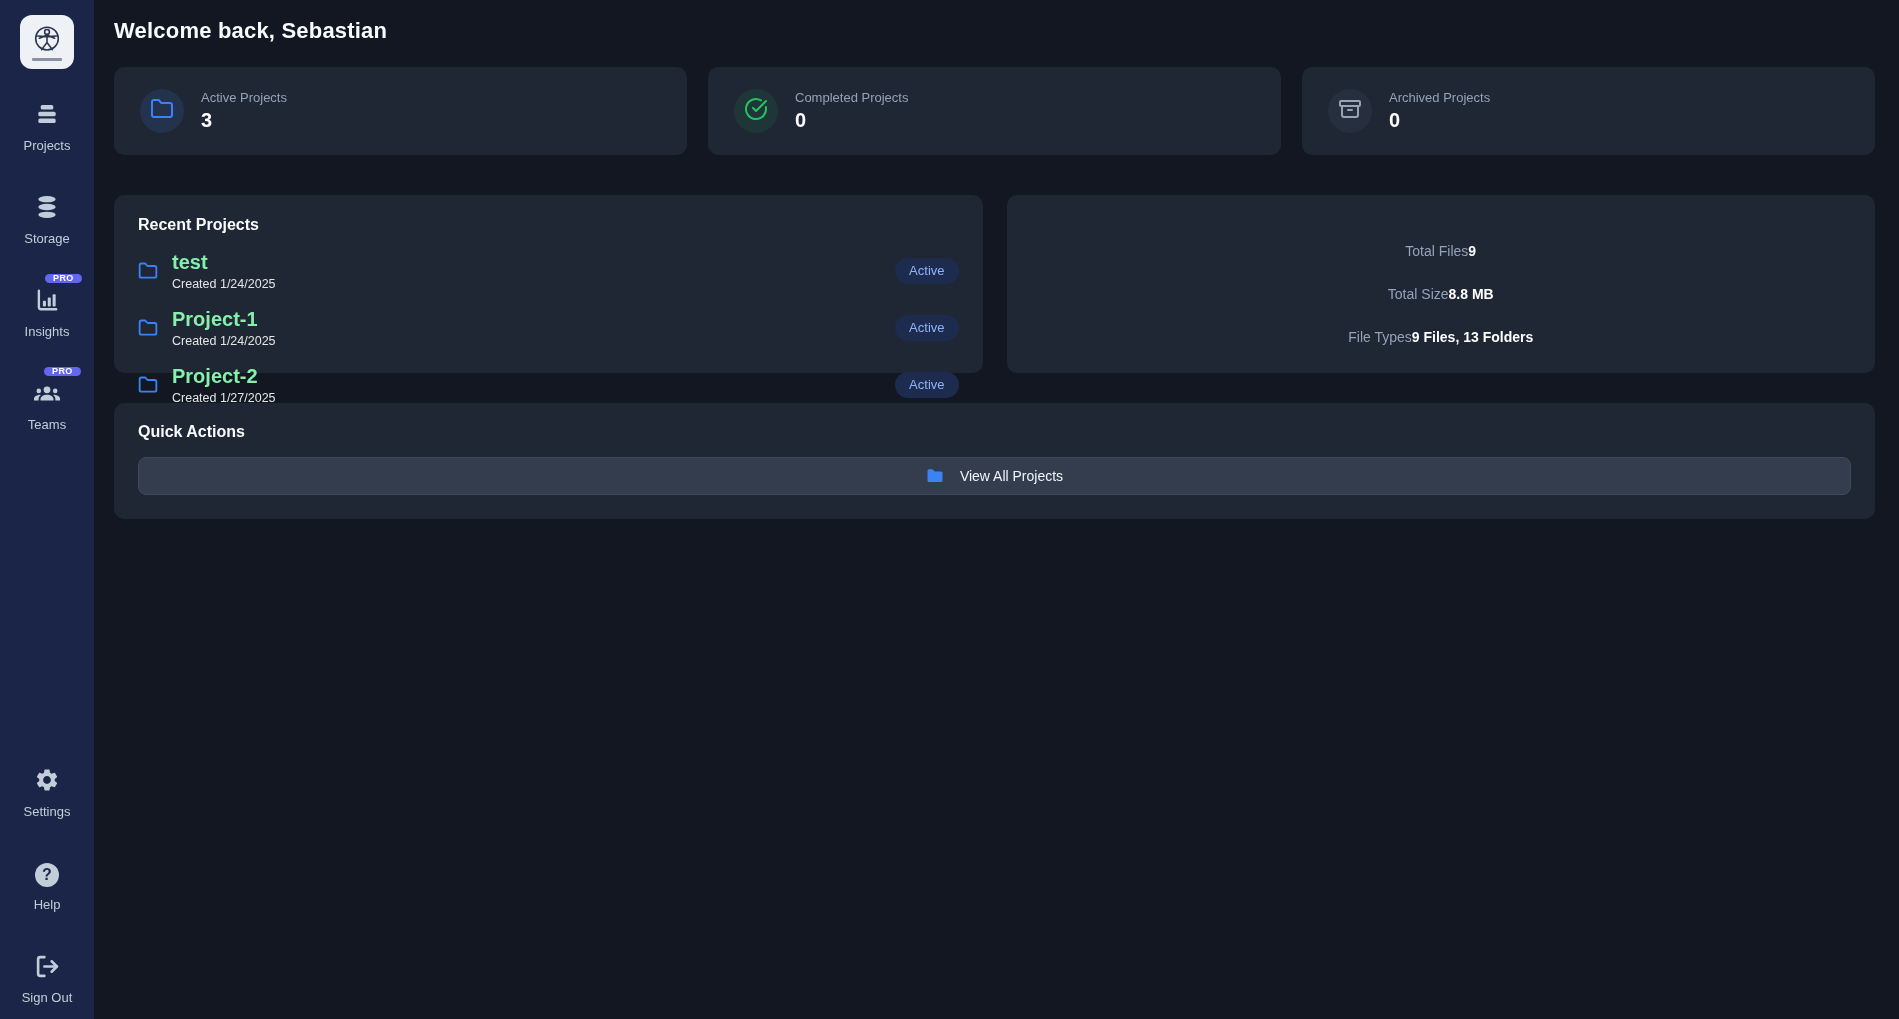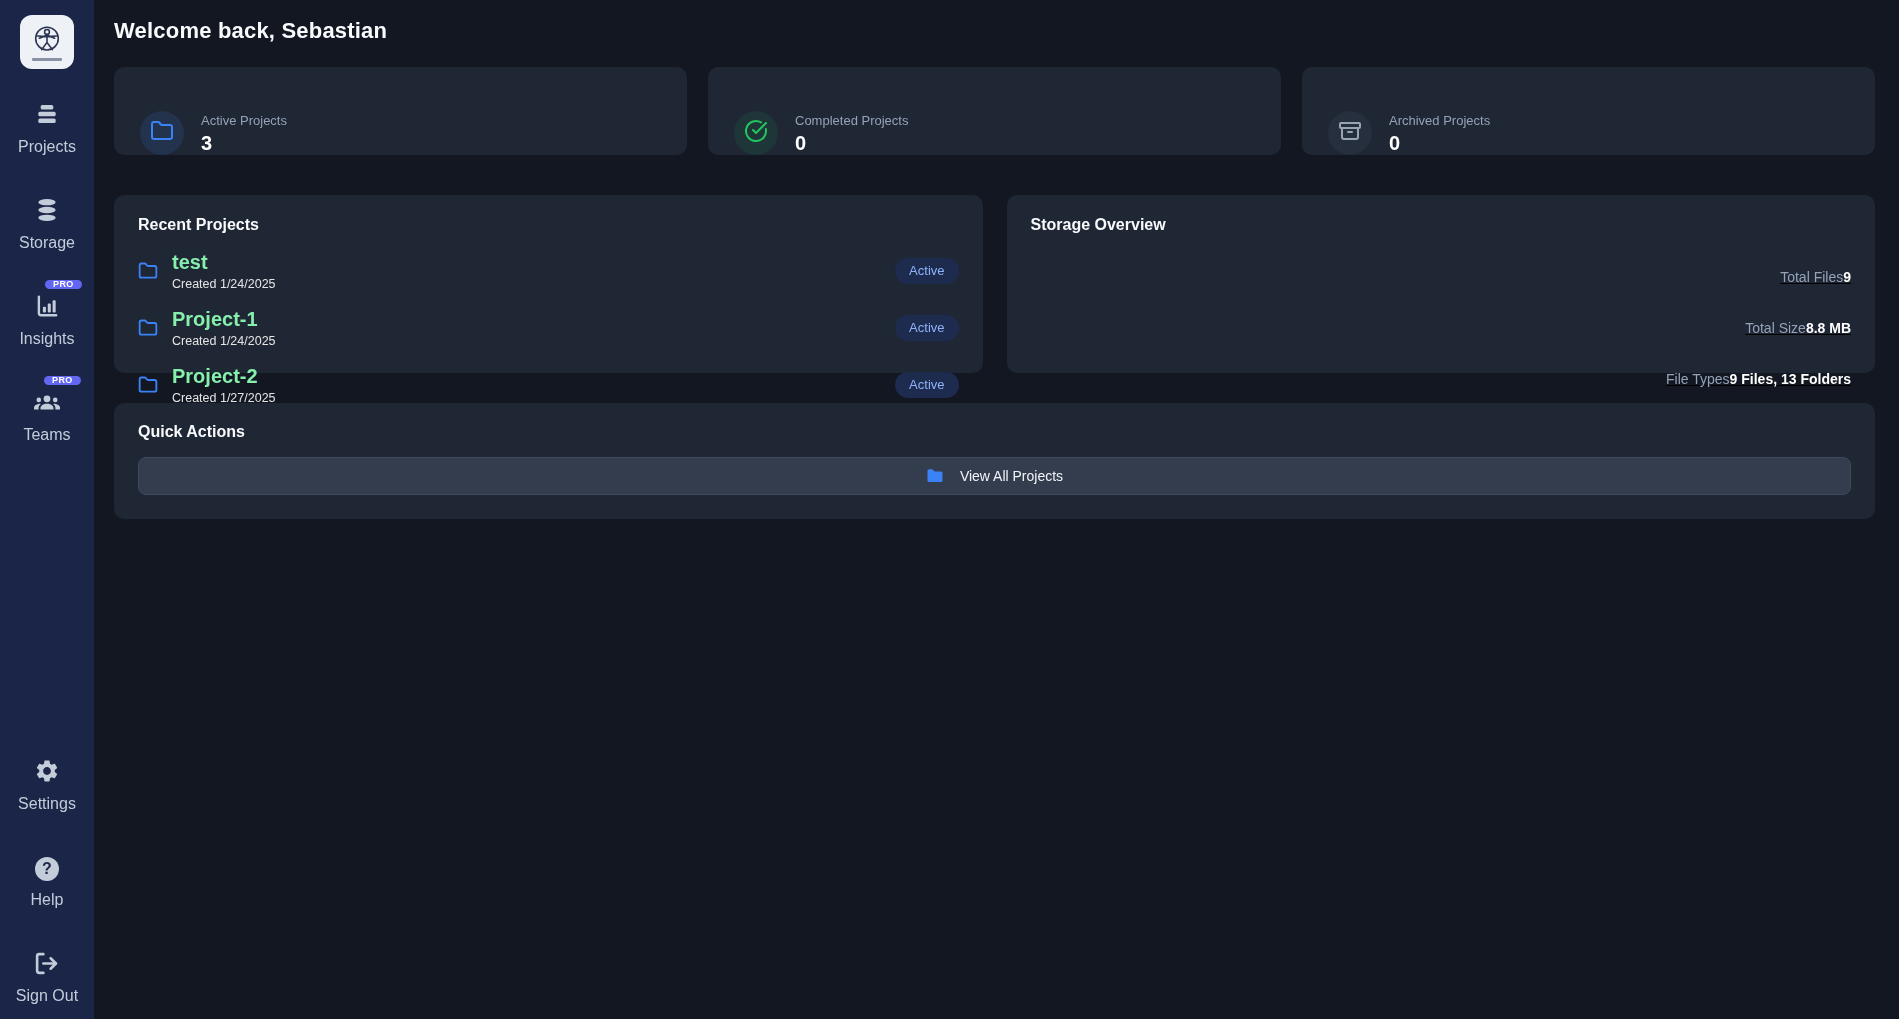--- a/index.html
+++ b/index.html
@@ -25,21 +25,21 @@
   .logo svg{display:block;}
   .logo-textline{width:30px;height:3px;background:#8a93a6;border-radius:1px;margin-top:1px;}
   .nav{display:flex;flex-direction:column;align-items:center;margin-top:34px;}
   .nav.bottom{margin-top:0;}
   .nav-item{
     display:flex;flex-direction:column;align-items:center;
     margin-bottom:43px;cursor:pointer;position:relative;
   }
   .nav-item:last-child{margin-bottom:0;}
   .nav-icon{position:relative;height:26px;display:flex;align-items:center;justify-content:center;color:#c3cdda;}
-  .nav-label{margin-top:9px;font-size:16px;color:#c3cdda;}
+  .nav-label{margin-top:9px;font-size:13px;color:#c3cdda;}
   .pro-badge{
     position:absolute;top:-15px;left:11px;
     background:#6366f1;color:#fff;
     font-size:9px;font-weight:bold;letter-spacing:.4px;
     padding:0 8px;border-radius:999px;line-height:1;
   }
   .help-circle{
     width:24px;height:24px;border-radius:50%;background:#c3cdda;
     display:flex;align-items:center;justify-content:center;
     color:#1b2547;font-weight:bold;font-size:16px;line-height:1;
@@ -48,21 +48,21 @@
 
   
   main{flex:1;box-sizing:border-box;padding:14px 24px 0 20px;}
   .welcome{
     margin:4px 0 0;font-size:22px;font-weight:bold;color:#f8fafc;letter-spacing:.2px;
   }
 
   .stats-row{display:flex;gap:21px;margin-top:23px;}
   .stat-card{
     flex:1;height:88px;background:#1f2634;border-radius:10px;
-    display:flex;align-items:flex-end;gap:17px;
+    display:flex;align-items:center;gap:17px;
     padding:0 26px;box-sizing:border-box;
   }
   .stat-icon{width:44px;height:44px;border-radius:50%;display:flex;align-items:center;justify-content:center;flex-shrink:0;}
   .stat-icon.blue{background:rgba(59,130,246,.13);color:#3b82f6;}
   .stat-icon.green{background:rgba(34,197,94,.10);color:#22c55e;}
   .stat-icon.gray{background:rgba(148,163,184,.07);color:#98a4b4;}
   .stat-label{font-size:13px;color:#94a3b8;}
   .stat-value{font-size:20px;font-weight:bold;color:#ffffff;margin-top:4px;}
 
   .panels-row{display:flex;gap:24px;margin-top:40px;}
@@ -72,21 +72,21 @@
 
   .project-row{display:flex;align-items:center;margin-top:17px;cursor:pointer;}
   .project-folder{color:#3b82f6;margin-right:14px;display:flex;align-items:center;}
   .project-name{font-size:20px;font-weight:bold;color:#86efac;}
   .project-date{font-size:12.5px;color:#e5e5e5;margin-top:3px;}
   .status-badge{
     margin-left:auto;background:#1d2b4f;color:#8fb3f9;
     font-size:13px;padding:5px 14px;border-radius:999px;line-height:1.2;
   }
 
-  .storage-row{display:flex;justify-content:flex-end;align-items:center;margin-top:35px;text-decoration:underline;}
+  .storage-row{display:flex;justify-content:center;align-items:center;margin-top:27px;}
   .storage-label{font-size:14px;color:#94a3b8;}
   .storage-value{font-size:14px;font-weight:bold;color:#ffffff;}
 
   .panel.quick{margin-top:30px;padding:20px 24px 24px;}
   .quick-btn{
     margin-top:16px;width:100%;height:38px;
     background:#333d4e;border:1px solid #3e495b;border-radius:8px;
     display:flex;align-items:center;justify-content:center;gap:16px;
     color:#f1f5f9;font-size:14px;font-family:inherit;cursor:pointer;
   }
@@ -299,21 +299,20 @@
           </span>
           <span>
             <div class="project-name">Project-2</div>
             <div class="project-date">Created 1/27/2025</div>
           </span>
           <span class="status-badge">Active</span>
         </div>
       </section>
 
       <section class="panel half">
-        <h2 class="panel-title">Storage Overview</h2>
 
         <div class="storage-row">
           <span class="storage-label">Total Files</span>
           <span class="storage-value">9</span>
         </div>
         <div class="storage-row">
           <span class="storage-label">Total Size</span>
           <span class="storage-value">8.8 MB</span>
         </div>
         <div class="storage-row">

